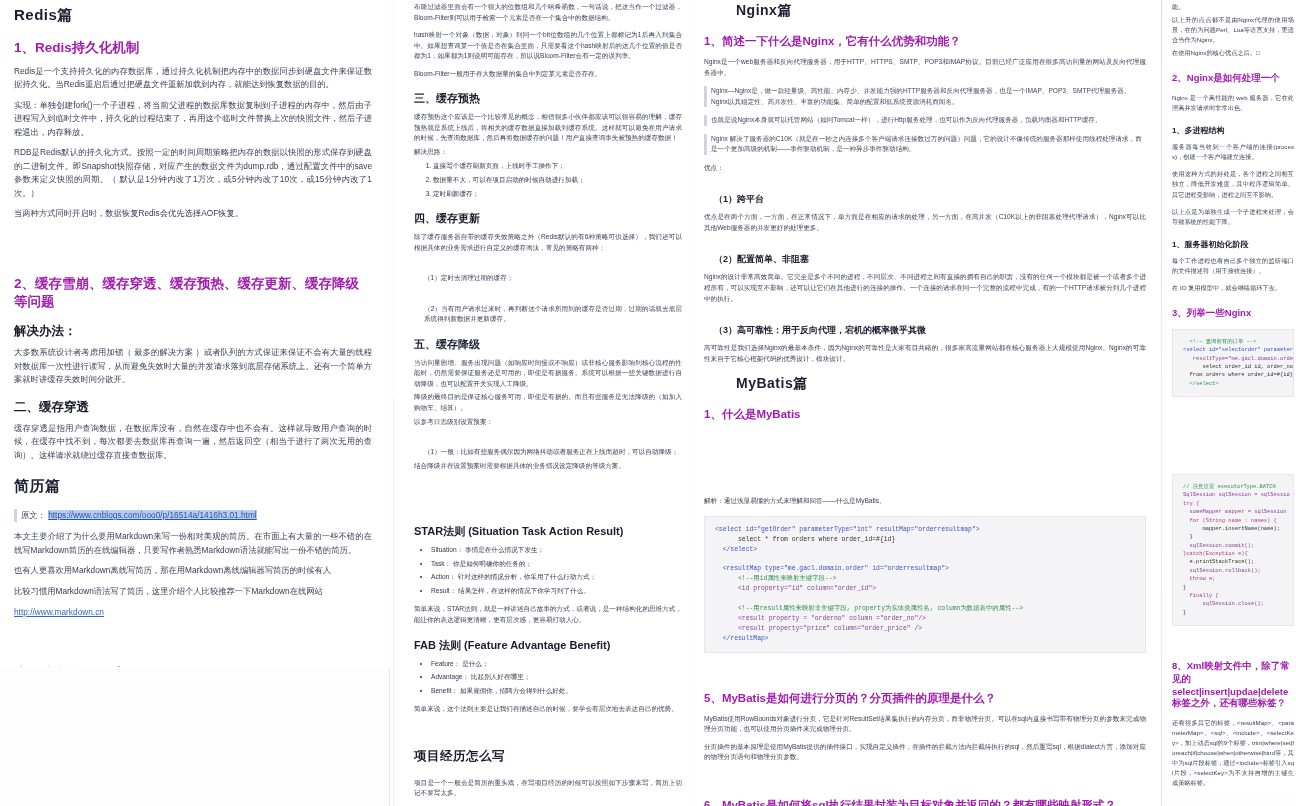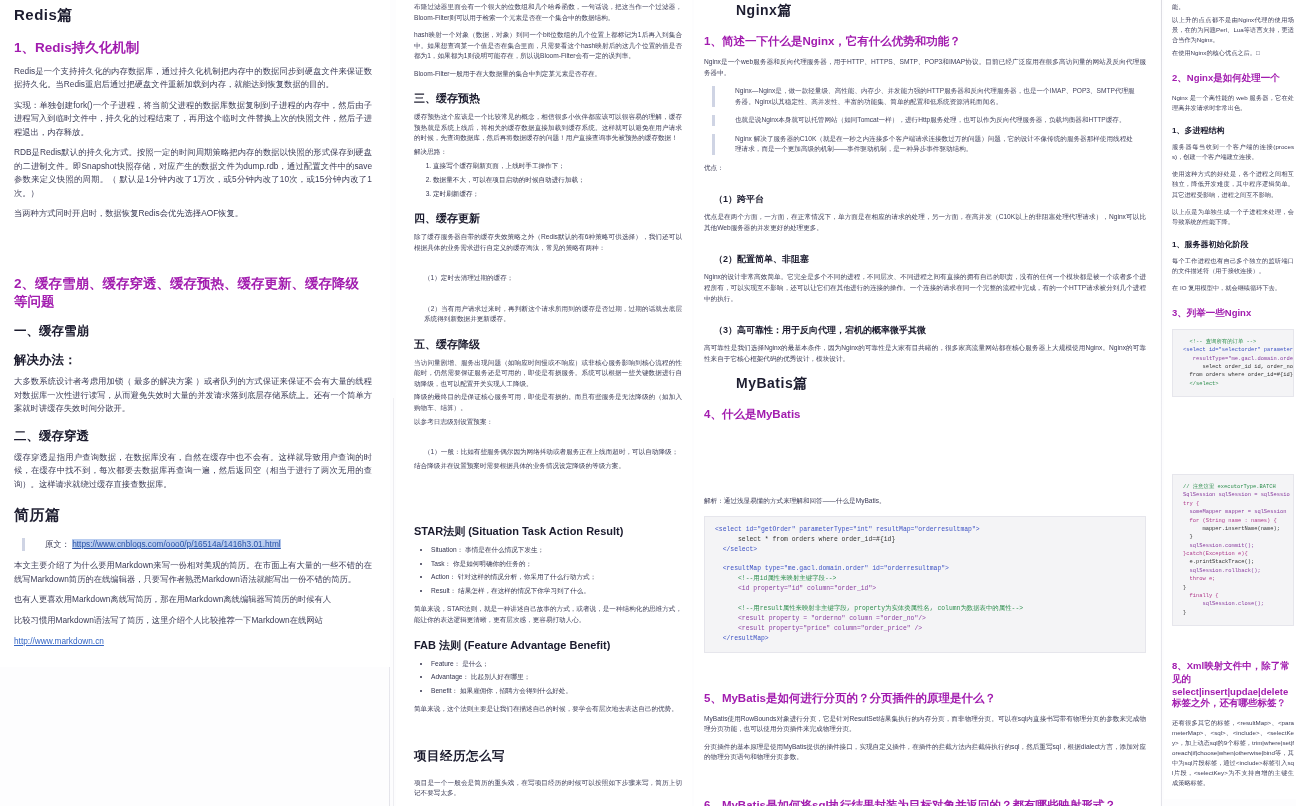--- a/index.html
+++ b/index.html
@@ -74,24 +74,24 @@
   }
   .para {
     color: #3b3b56;
     text-align: justify;
     filter: blur(.55px);
     word-break: break-all;
   }
   .para.tight { margin-bottom: 3px; }
   .quote {
     border-left: 3px solid #cfd4e4;
-    padding-left: 20px;
+    padding-left: 4px;
     color: #44445f;
     filter: blur(.5px);
-    margin: 8px 8px;
+    margin: 8px 0;
   }
   ul.bul { margin: 4px 0 8px 0; padding-left: 17px; }
   ul.bul li { margin-bottom: 3px; color: #33334d; filter: blur(.45px); word-break: break-all; }
   ol.num { margin: 4px 0 8px 0; padding-left: 19px; }
   ol.num li { margin-bottom: 3px; color: #33334d; filter: blur(.45px); word-break: break-all; }
   .link {
     color: #3465c4;
     text-decoration: underline;
     filter: blur(.45px);
     word-break: break-all;
@@ -160,21 +160,20 @@
   <div class="col col-1">
     <div class="h-section">Redis篇</div>
     <div class="h-q">1、Redis持久化机制</div>
     <div class="para blk">Redis是一个支持持久化的内存数据库，通过持久化机制把内存中的数据同步到硬盘文件来保证数据持久化。当Redis重启后通过把硬盘文件重新加载到内存，就能达到恢复数据的目的。</div>
     <div class="para blk">实现：单独创建fork()一个子进程，将当前父进程的数据库数据复制到子进程的内存中，然后由子进程写入到临时文件中，持久化的过程结束了，再用这个临时文件替换上次的快照文件，然后子进程退出，内存释放。</div>
     <div class="para blk">RDB是Redis默认的持久化方式。按照一定的时间周期策略把内存的数据以快照的形式保存到硬盘的二进制文件。即Snapshot快照存储，对应产生的数据文件为dump.rdb，通过配置文件中的save参数来定义快照的周期。（ 默认是1分钟内改了1万次，或5分钟内改了10次，或15分钟内改了1次。）</div>
     <div class="para blk">当两种方式同时开启时，数据恢复Redis会优先选择AOF恢复。</div>
 
     <div style="height:34px"></div>
     <div class="h-q">2、缓存雪崩、缓存穿透、缓存预热、缓存更新、缓存降级等问题</div>
-    <div class="h-sub">一、缓存雪崩</div>
     <div class="h-sub">解决办法：</div>
     <div class="para blk">大多数系统设计者考虑用加锁（ 最多的解决方案 ）或者队列的方式保证来保证不会有大量的线程对数据库一次性进行读写，从而避免失效时大量的并发请求落到底层存储系统上。还有一个简单方案就时讲缓存失效时间分散开。</div>
     <div class="h-sub">二、缓存穿透</div>
     <div class="para blk">缓存穿透是指用户查询数据，在数据库没有，自然在缓存中也不会有。这样就导致用户查询的时候，在缓存中找不到，每次都要去数据库再查询一遍，然后返回空（相当于进行了两次无用的查询）。这样请求就绕过缓存直接查数据库。</div>
 
     <div style="height:8px"></div>
     <div class="h-section">简历篇</div>
     <div class="quote">
       <span>原文：</span>
       <span class="linkhl">https://www.cnblogs.com/ooo0/p/16514a/1416h3.01.html</span>
@@ -254,21 +253,21 @@
     <div class="para tight">优点：</div>
     <div class="h-sub indent">（1）跨平台</div>
     <div class="para tight">优点是在两个方面，一方面，在正常情况下，单方面是在相应的请求的处理，另一方面，在高并发（C10K以上的非阻塞处理代理请求），Nginx可以比其他Web服务器的并发更好的处理更多。</div>
     <div class="h-sub indent">（2）配置简单、非阻塞</div>
     <div class="para tight">Nginx的设计非常高效简单。它完全是多个不同的进程，不同层次、不同进程之间有直接的拥有自己的职责，没有的任何一个模块都是被一个或者多个进程所有，可以实现互不影响，还可以让它们在其他进行的连接的操作。一个连接的请求在同一个完整的流程中完成，有的一个HTTP请求被分到几个进程中的执行。</div>
     <div class="h-sub indent">（3）高可靠性：用于反向代理，宕机的概率微乎其微</div>
     <div class="para blk">高可靠性是我们选择Nginx的最基本条件，因为Nginx的可靠性是大家有目共睹的，很多家高流量网站都在核心服务器上大规模使用Nginx。Nginx的可靠性来自于它核心框架代码的优秀设计，模块设计。</div>
 
     <div style="height:4px"></div>
     <div class="h-section">MyBatis篇</div>
-    <div class="h-q">4、什么是MyBatis</div>
+    <div class="h-q">1、什么是MyBatis</div>
 
     <div style="height:54px"></div>
 
     <div style="height:12px"></div>
     <div class="para blk">解析：通过浅显易懂的方式来理解和回答——什么是MyBatis。</div>
 
     <div class="code"><span class="tag">&lt;select id="getOrder" parameterType="int" resultMap="orderresultmap"&gt;</span>
 <span class="pl">      select * from orders where order_id=#{id}</span>
 <span class="tag">  &lt;/select&gt;</span>
 <span></span>

